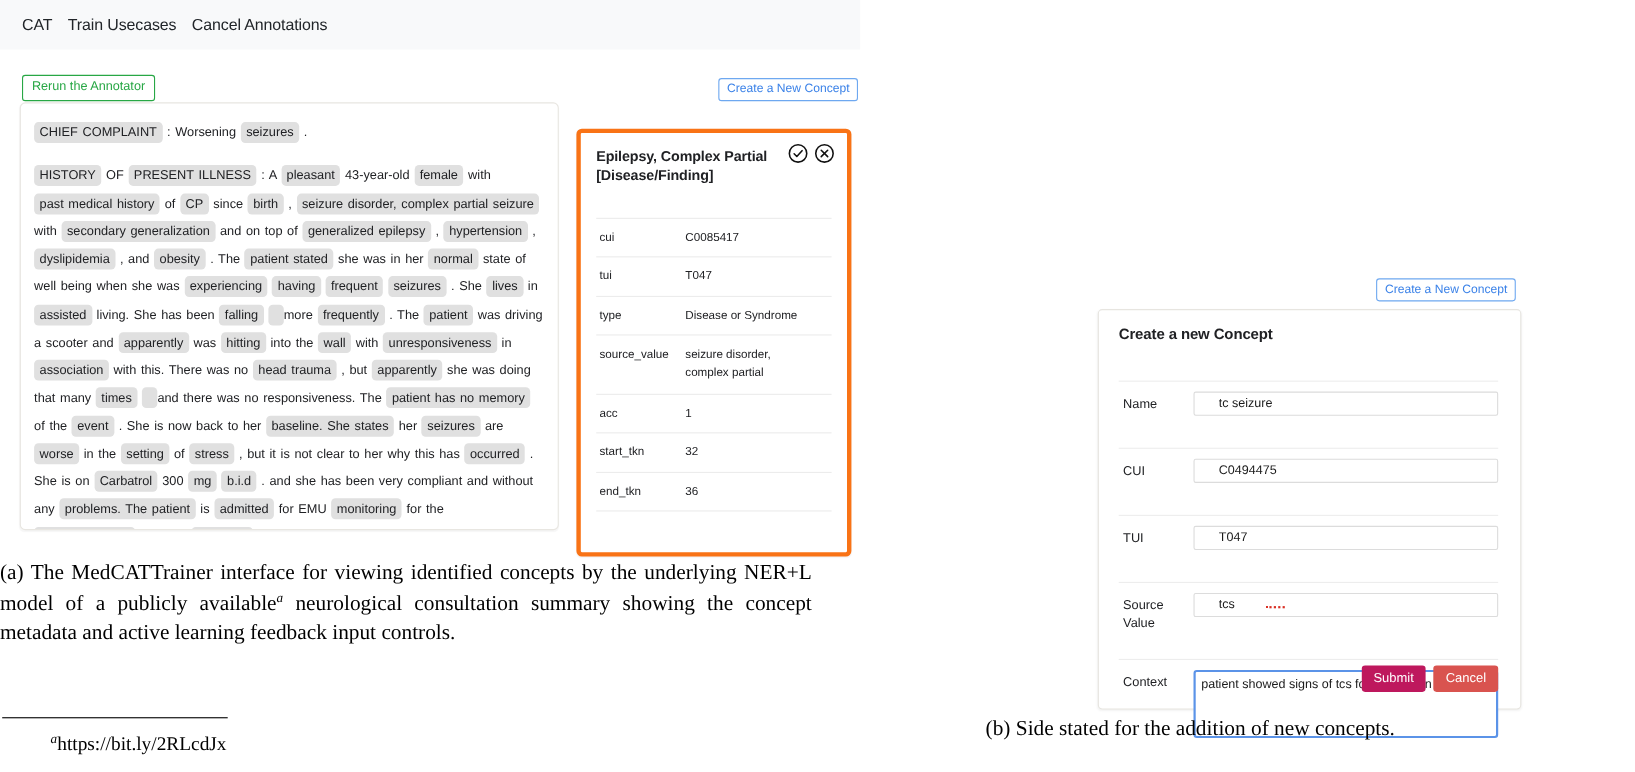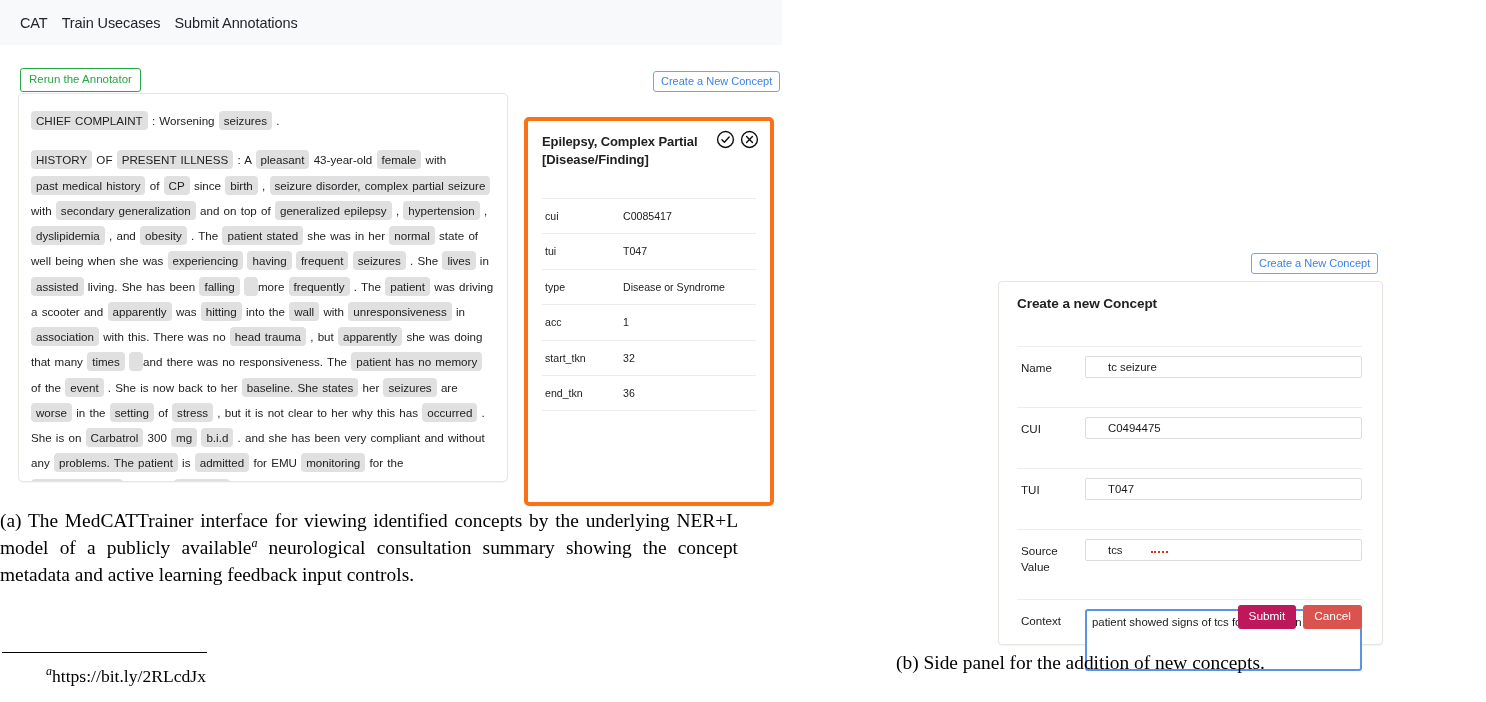--- a/index.html
+++ b/index.html
@@ -324,21 +324,21 @@
   }
 </style>
 </head>
 <body>
 
 <div id="fig-a">
 
   <div class="navbar">
     <span class="nav-item">CAT</span>
     <span class="nav-item">Train Usecases</span>
-    <span class="nav-item">Submit Annotations</span>
+    <span class="nav-item">Cancel Annotations</span>
   </div>
 
   <button class="btn-rerun">Rerun the Annotator</button>
   <button class="btn-create-top">Create a New Concept</button>
 
   <div class="text-card">
     <div class="doc-body" id="doc-body">
         <div class="para"><span class="ann">CHIEF COMPLAINT</span> <span class="plain">: Worsening</span> <span class="ann">seizures</span> <span class="plain">.</span></div>
         <div class="para"><span class="ann">HISTORY</span> <span class="plain">OF</span> <span class="ann">PRESENT ILLNESS</span> <span class="plain">: A</span> <span class="ann">pleasant</span> <span class="plain">43-year-old</span> <span class="ann">female</span> <span class="plain">with</span> <span class="ann">past medical history</span> <span class="plain">of</span> <span class="ann">CP</span> <span class="plain">since</span> <span class="ann">birth</span> <span class="plain">,</span> <span class="ann">seizure disorder, complex partial seizure</span> <span class="plain">with</span> <span class="ann">secondary generalization</span> <span class="plain">and on top of</span> <span class="ann">generalized epilepsy</span> <span class="plain">,</span> <span class="ann">hypertension</span> <span class="plain">,</span> <span class="ann">dyslipidemia</span> <span class="plain">, and</span> <span class="ann">obesity</span> <span class="plain">. The</span> <span class="ann">patient stated</span> <span class="plain">she was in her</span> <span class="ann">normal</span> <span class="plain">state of well being when she was</span> <span class="ann">experiencing</span> <span class="ann">having</span> <span class="ann">frequent</span> <span class="ann">seizures</span> <span class="plain">. She</span> <span class="ann">lives</span> <span class="plain">in</span> <span class="ann">assisted</span> <span class="plain">living. She has been</span> <span class="ann">falling</span> <span class="ann blank"></span> <span class="plain">more</span> <span class="ann">frequently</span> <span class="plain">. The</span> <span class="ann">patient</span> <span class="plain">was driving a scooter and</span> <span class="ann">apparently</span> <span class="plain">was</span> <span class="ann">hitting</span> <span class="plain">into the</span> <span class="ann">wall</span> <span class="plain">with</span> <span class="ann">unresponsiveness</span> <span class="plain">in</span> <span class="ann">association</span> <span class="plain">with this. There was no</span> <span class="ann">head trauma</span> <span class="plain">, but</span> <span class="ann">apparently</span> <span class="plain">she was doing that many</span> <span class="ann">times</span> <span class="ann blank"></span> <span class="plain">and there was no responsiveness. The</span> <span class="ann">patient has no memory</span> <span class="plain">of the</span> <span class="ann">event</span> <span class="plain">. She is now back to her</span> <span class="ann">baseline. She states</span> <span class="plain">her</span> <span class="ann">seizures</span> <span class="plain">are</span> <span class="ann">worse</span> <span class="plain">in the</span> <span class="ann">setting</span> <span class="plain">of</span> <span class="ann">stress</span> <span class="plain">, but it is not clear to her why this has</span> <span class="ann">occurred</span> <span class="plain">. She is on</span> <span class="ann">Carbatrol</span> <span class="plain">300</span> <span class="ann">mg</span> <span class="ann">b.i.d</span> <span class="plain">. and she has been very compliant and without any</span> <span class="ann">problems. The patient</span> <span class="plain">is</span> <span class="ann">admitted</span> <span class="plain">for EMU</span> <span class="ann">monitoring</span> <span class="plain">for the</span> <span class="ann">characterization</span> <span class="plain">of these</span> <span class="ann">episodes</span> <span class="plain">and for the possibility of</span>      </div>
       </div>
@@ -369,20 +369,24 @@
           <div class="meta-v">C0085417</div>
         </div>
         <div class="meta-row">
           <div class="meta-k">tui</div>
           <div class="meta-v">T047</div>
         </div>
         <div class="meta-row">
           <div class="meta-k">type</div>
           <div class="meta-v">Disease or Syndrome</div>
         </div>
+        <div class="meta-row tall">
+          <div class="meta-k">source_value</div>
+          <div class="meta-v">seizure disorder,<br>complex partial</div>
+        </div>
         <div class="meta-row">
           <div class="meta-k">acc</div>
           <div class="meta-v">1</div>
         </div>
         <div class="meta-row">
           <div class="meta-k">start_tkn</div>
           <div class="meta-v">32</div>
         </div>
         <div class="meta-row">
           <div class="meta-k">end_tkn</div>
@@ -429,14 +433,14 @@
           <textarea class="form-textarea" style="">patient showed signs of tcs for up to 1min</textarea>
         </div>
       </div>
     <div class="form-actions">
       <button class="btn-submit">Submit</button>
       <button class="btn-cancel">Cancel</button>
     </div>
   </div>
   <div class="ctx-underline"></div>
 
-  <div class="caption-b">(b) Side panel for the addition of new concepts.</div>
+  <div class="caption-b">(b) Side stated for the addition of new concepts.</div>
 </div>
 
 </body></html>

